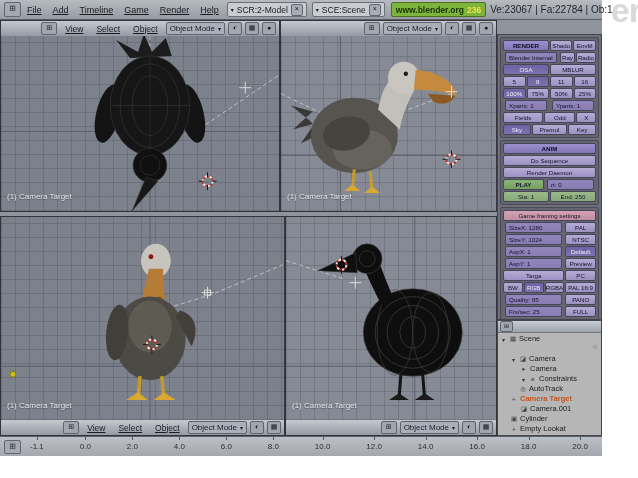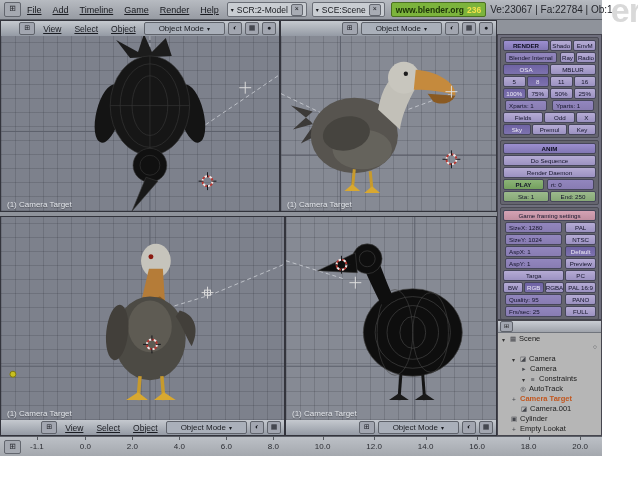--- a/index.html
+++ b/index.html
@@ -31,31 +31,31 @@
   .blink .ver{color:#f4e24a;}
   .stats{margin-left:auto;font-size:10px;color:#24262c;padding-right:2px;}
 
   
   .vp{position:absolute;display:flex;flex-direction:column;border:1px solid #33343c;box-sizing:border-box;background:#7d818c;}
   .vp-header{flex:0 0 15px;height:15px;background:linear-gradient(#c5c9cf,#949aa4);
     display:flex;align-items:center;gap:3px;padding:0 3px;font-size:8.5px;color:#1a1c22;white-space:nowrap;overflow:hidden;justify-content:flex-end;}
   .vh-icon{width:14px;height:11px;background:#a2a6b0;border:1px solid #5f636b;border-radius:2px;
     font-size:7px;line-height:10px;text-align:center;flex:0 0 auto;}
   .mode{background:#aab0ba;border:1px solid #5f636b;border-radius:2px;height:11px;
-    display:flex;align-items:center;gap:3px;padding:0 14px;font-size:8px;}
+    display:flex;align-items:center;gap:3px;padding:0 3px;font-size:8px;}
   .hmini{width:12px;height:11px;background:#a2a6b0;border:1px solid #5f636b;border-radius:2px;
     font-size:7px;line-height:10px;text-align:center;flex:0 0 auto;}
   .vp-canvas{flex:1;position:relative;overflow:hidden;
     background-color:#7d818c;
     background-image:
       repeating-linear-gradient(0deg, rgba(28,30,38,.16) 0 1px, transparent 1px 14px),
       repeating-linear-gradient(90deg, rgba(28,30,38,.16) 0 1px, transparent 1px 14px);}
   .vp-canvas.light{background-color:#868a94;}
   .vp-canvas svg{position:absolute;left:0;top:0;width:100%;height:100%;}
-  .vp-label{position:absolute;left:6px;bottom:2px;font-size:8px;color:#e2e5ea;text-shadow:0 1px 1px rgba(0,0,0,.35);}
+  .vp-label{position:absolute;left:6px;bottom:10px;font-size:8px;color:#e2e5ea;text-shadow:0 1px 1px rgba(0,0,0,.35);}
 
   
   .panels-hdr{position:absolute;left:497px;top:20px;width:105px;height:14px;box-sizing:border-box;
     background:linear-gradient(#c5c9cf,#9298a2);border:1px solid #4e525a;
     display:flex;align-items:center;gap:2px;padding:0 2px;font-size:7.5px;color:#1a1c22;}
   .ph-btn{width:11px;height:9px;background:#a2a6b0;border:1px solid #5f636b;border-radius:2px;
     font-size:6px;line-height:8px;text-align:center;}
   .ctx{width:9px;height:9px;border-radius:50%;background:#b9bdc5;border:1px solid #55595f;
     font-size:6px;line-height:8px;text-align:center;color:#3a3e46;}
   .btns{position:absolute;left:497px;top:34px;width:105px;height:286px;box-sizing:border-box;

